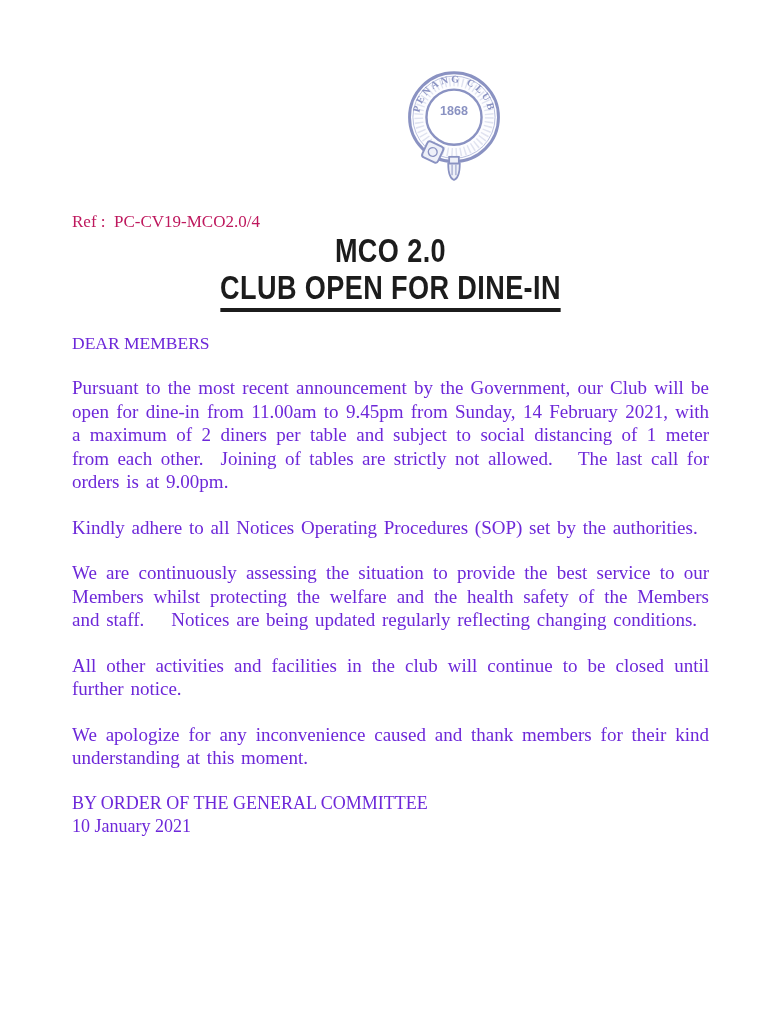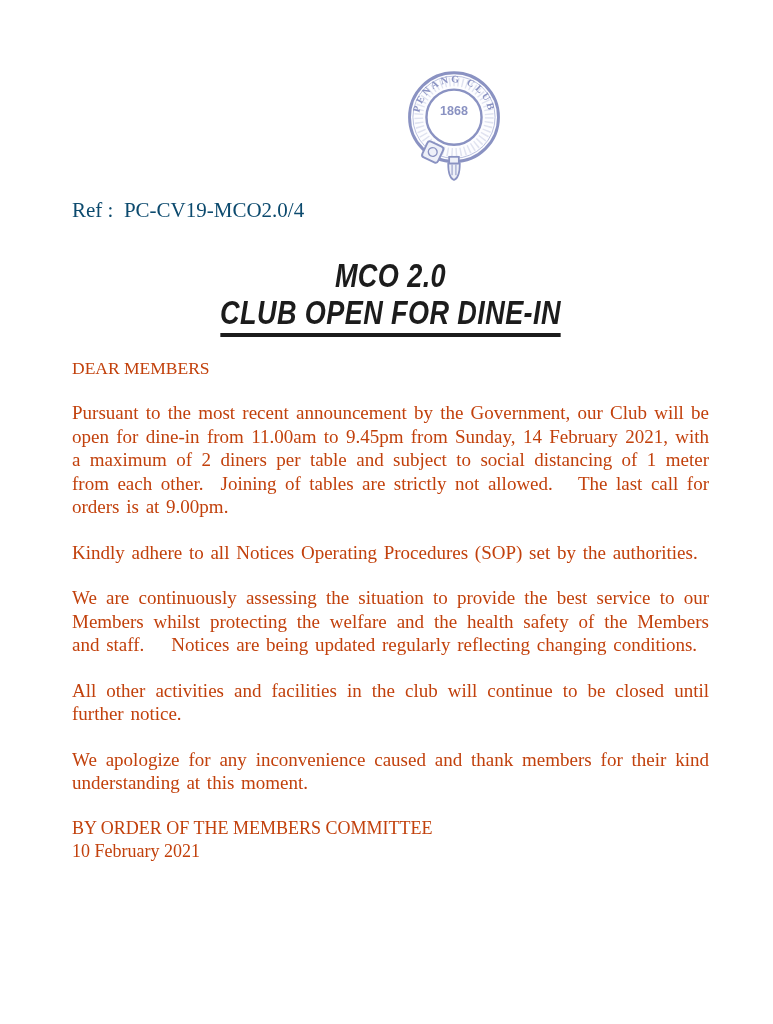--- a/index.html
+++ b/index.html
@@ -16,49 +16,47 @@
     padding: 62px 64px 0 72px;
   }
   
   .logo-wrap {
     width: 116px;
     margin: 0 auto;
     margin-left: 324px; 
   }
   
   .ref {
-    margin-top: 10px;
-    font-size: 21px;
-    color: #0c4a6e;
+    margin-top: 24px;
+    font-size: 17px;
+    color: #be185d;
     white-space: pre-wrap;
   }
   
   .title-block {
-    margin-top: 34px;
     text-align: center;
     color: #1c1c1c;
-    font-style: italic;
   }
   .title-line {
     display: block;
     font-family: "Liberation Sans", sans-serif;
     font-weight: 800;
     font-size: 33px;
     line-height: 37px;
     letter-spacing: 0.5px;
     transform: scaleX(0.82);
     transform-origin: 50% 50%;
     white-space: nowrap;
   }
   .title-line .underlined {
     border-bottom: 4px solid #1c1c1c;
     padding-bottom: 2px;
   }
   
-  .body-text { color: #c2410c; }
+  .body-text { color: #6d28d9; }
   .salutation {
     margin-top: 27px;
     font-size: 17.5px;
   }
   p.para {
     margin: 22px 0 0 0;
     font-size: 19px;
     line-height: 23.5px;
     text-align: justify;
     text-align-last: left;
@@ -119,18 +117,18 @@
   <div class="body-text">
     <div class="salutation">DEAR MEMBERS</div>
 
     <p class="para">Pursuant to the most recent announcement by the Government, our Club will be open for dine-in from 11.00am to 9.45pm from Sunday, 14 February 2021, with a maximum of 2 diners per table and subject to social distancing of 1 meter from each other.  Joining of tables are strictly not allowed.   The last call for orders is at 9.00pm.</p>
     <p class="para">Kindly adhere to all Notices Operating Procedures (SOP) set by the authorities.</p>
     <p class="para">We are continuously assessing the situation to provide the best service to our Members whilst protecting the welfare and the health safety of the Members and staff.    Notices are being updated regularly reflecting changing conditions.</p>
     <p class="para">All other activities and facilities in the club will continue to be closed until further notice.</p>
     <p class="para">We apologize for any inconvenience caused and thank members for their kind understanding at this moment.</p>
 
     <div class="signoff">
-      <div>BY ORDER OF THE MEMBERS COMMITTEE</div>
-      <div>10 February 2021</div>
+      <div>BY ORDER OF THE GENERAL COMMITTEE</div>
+      <div>10 January 2021</div>
     </div>
   </div>
 
 </div>
 
 </body></html>

